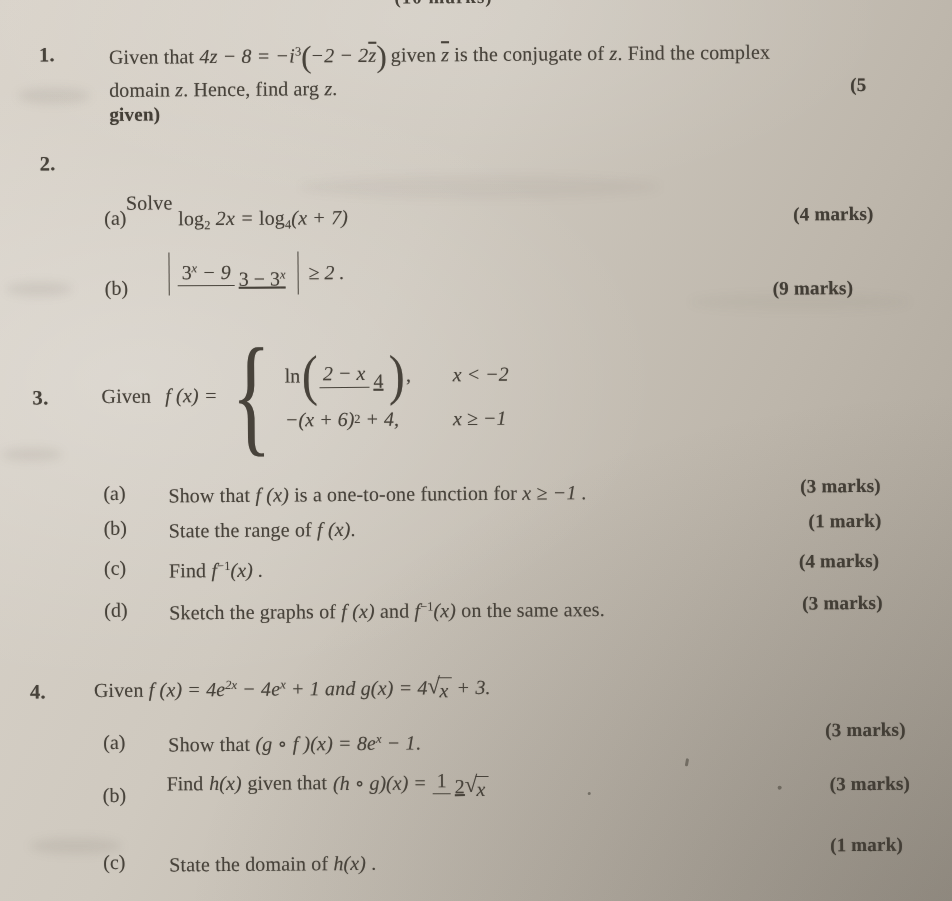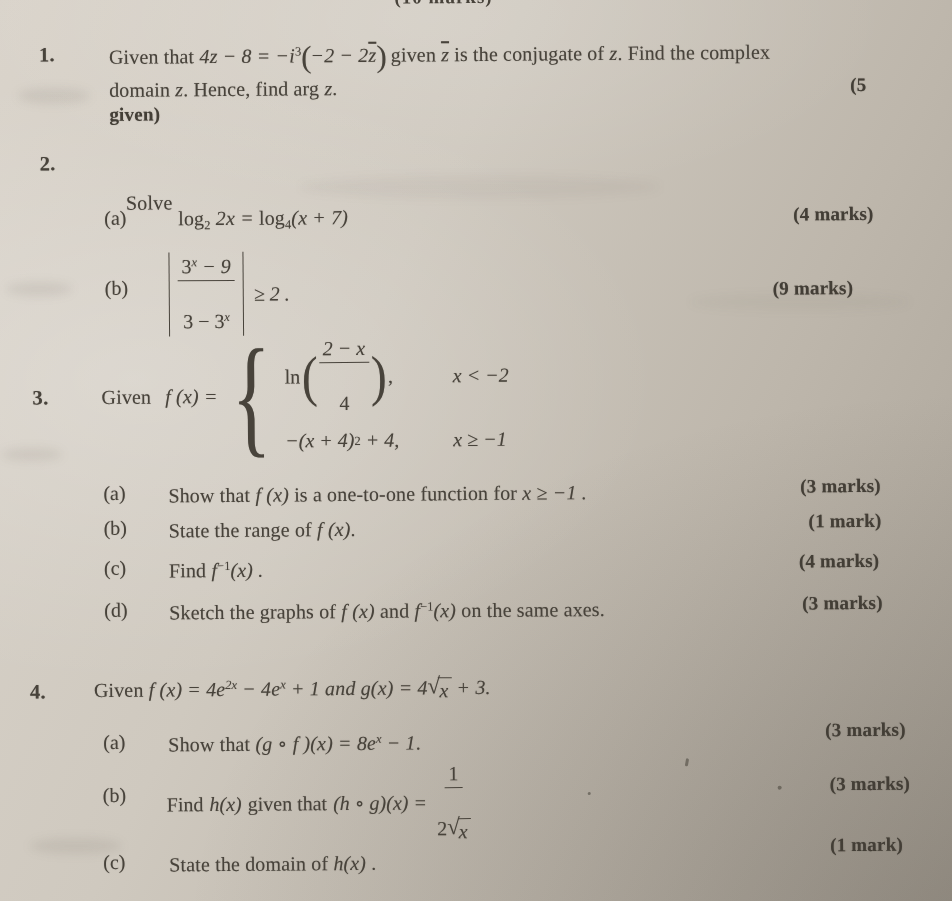--- a/index.html
+++ b/index.html
@@ -20,23 +20,23 @@
   .qnum{font-weight:bold;font-size:20.5px;letter-spacing:0.3px;text-shadow:0 0 1px rgba(60,55,48,0.45);}
   .plabel{font-size:20px;text-shadow:0 0 1px rgba(72,67,59,0.4);}
   .marks{font-weight:bold;font-size:19px;color:#433e36;white-space:nowrap;
          text-shadow:0 0 1px rgba(60,55,48,0.5);letter-spacing:0.2px;}
   .mi{font-style:italic;}
   .bar{text-decoration:overline;}
   sup{font-size:12.5px;line-height:0;vertical-align:7px;letter-spacing:0;}
   sub{font-size:12.5px;line-height:0;vertical-align:-4px;}
   .p32{font-size:31px;font-weight:400;vertical-align:-5px;line-height:0;letter-spacing:-1px;}
   
-  .frac{display:inline-flex;flex-direction:column;align-items:center;vertical-align:middle;line-height:1.18;gap:16px;}
+  .frac{display:inline-flex;align-items:center;vertical-align:middle;line-height:1.18;}
   .fnum{border-bottom:1.7px solid currentColor;padding:0 4px 1px 4px;white-space:nowrap;}
-  .fden{padding:13px 4px 0 4px;white-space:nowrap;}
+  .fden{padding:13px 4px 0 4px;white-space:nowrap;text-decoration:underline;}
   
   .absv{display:inline-flex;align-items:center;border-left:1.9px solid currentColor;
         border-right:1.9px solid currentColor;padding:3px 8px;}
   
   .rt{display:inline-flex;align-items:flex-start;}
   .rsign{font-size:23px;line-height:0.9;transform:translateY(-1px);}
   .rad{border-top:1.7px solid currentColor;margin-left:-2px;padding:0 3px 0 1px;line-height:1.2;}
   
   .pw{display:flex;align-items:center;}
   .pwbrace{font-size:132px;font-weight:300;line-height:0.86;transform:scaleX(0.62);
@@ -122,21 +122,21 @@
                 <span class="fnum mi">2 − x</span>
                 <span class="fden">4</span>
               </span>
               <span class="tallp">)</span>
               <span>,</span>
           </span>
           <span class="mi">x &lt; −2</span>
         </div>
         <div class="branch">
           <span class="bexp">
-            <span class="mi">−(x + 4)</span>
+            <span class="mi">−(x + 6)</span>
               <sup>2</sup>
             <span class="mi" style="margin-left:5px;">+ 4,</span>
           </span>
           <span class="mi">x ≥ −1</span>
         </div>
       </div>
     </div>
 
     <div class="abs plabel" style="left:103px;top:479px;">(a)</div>
     <div class="abs line" style="left:168px;top:479px;">

